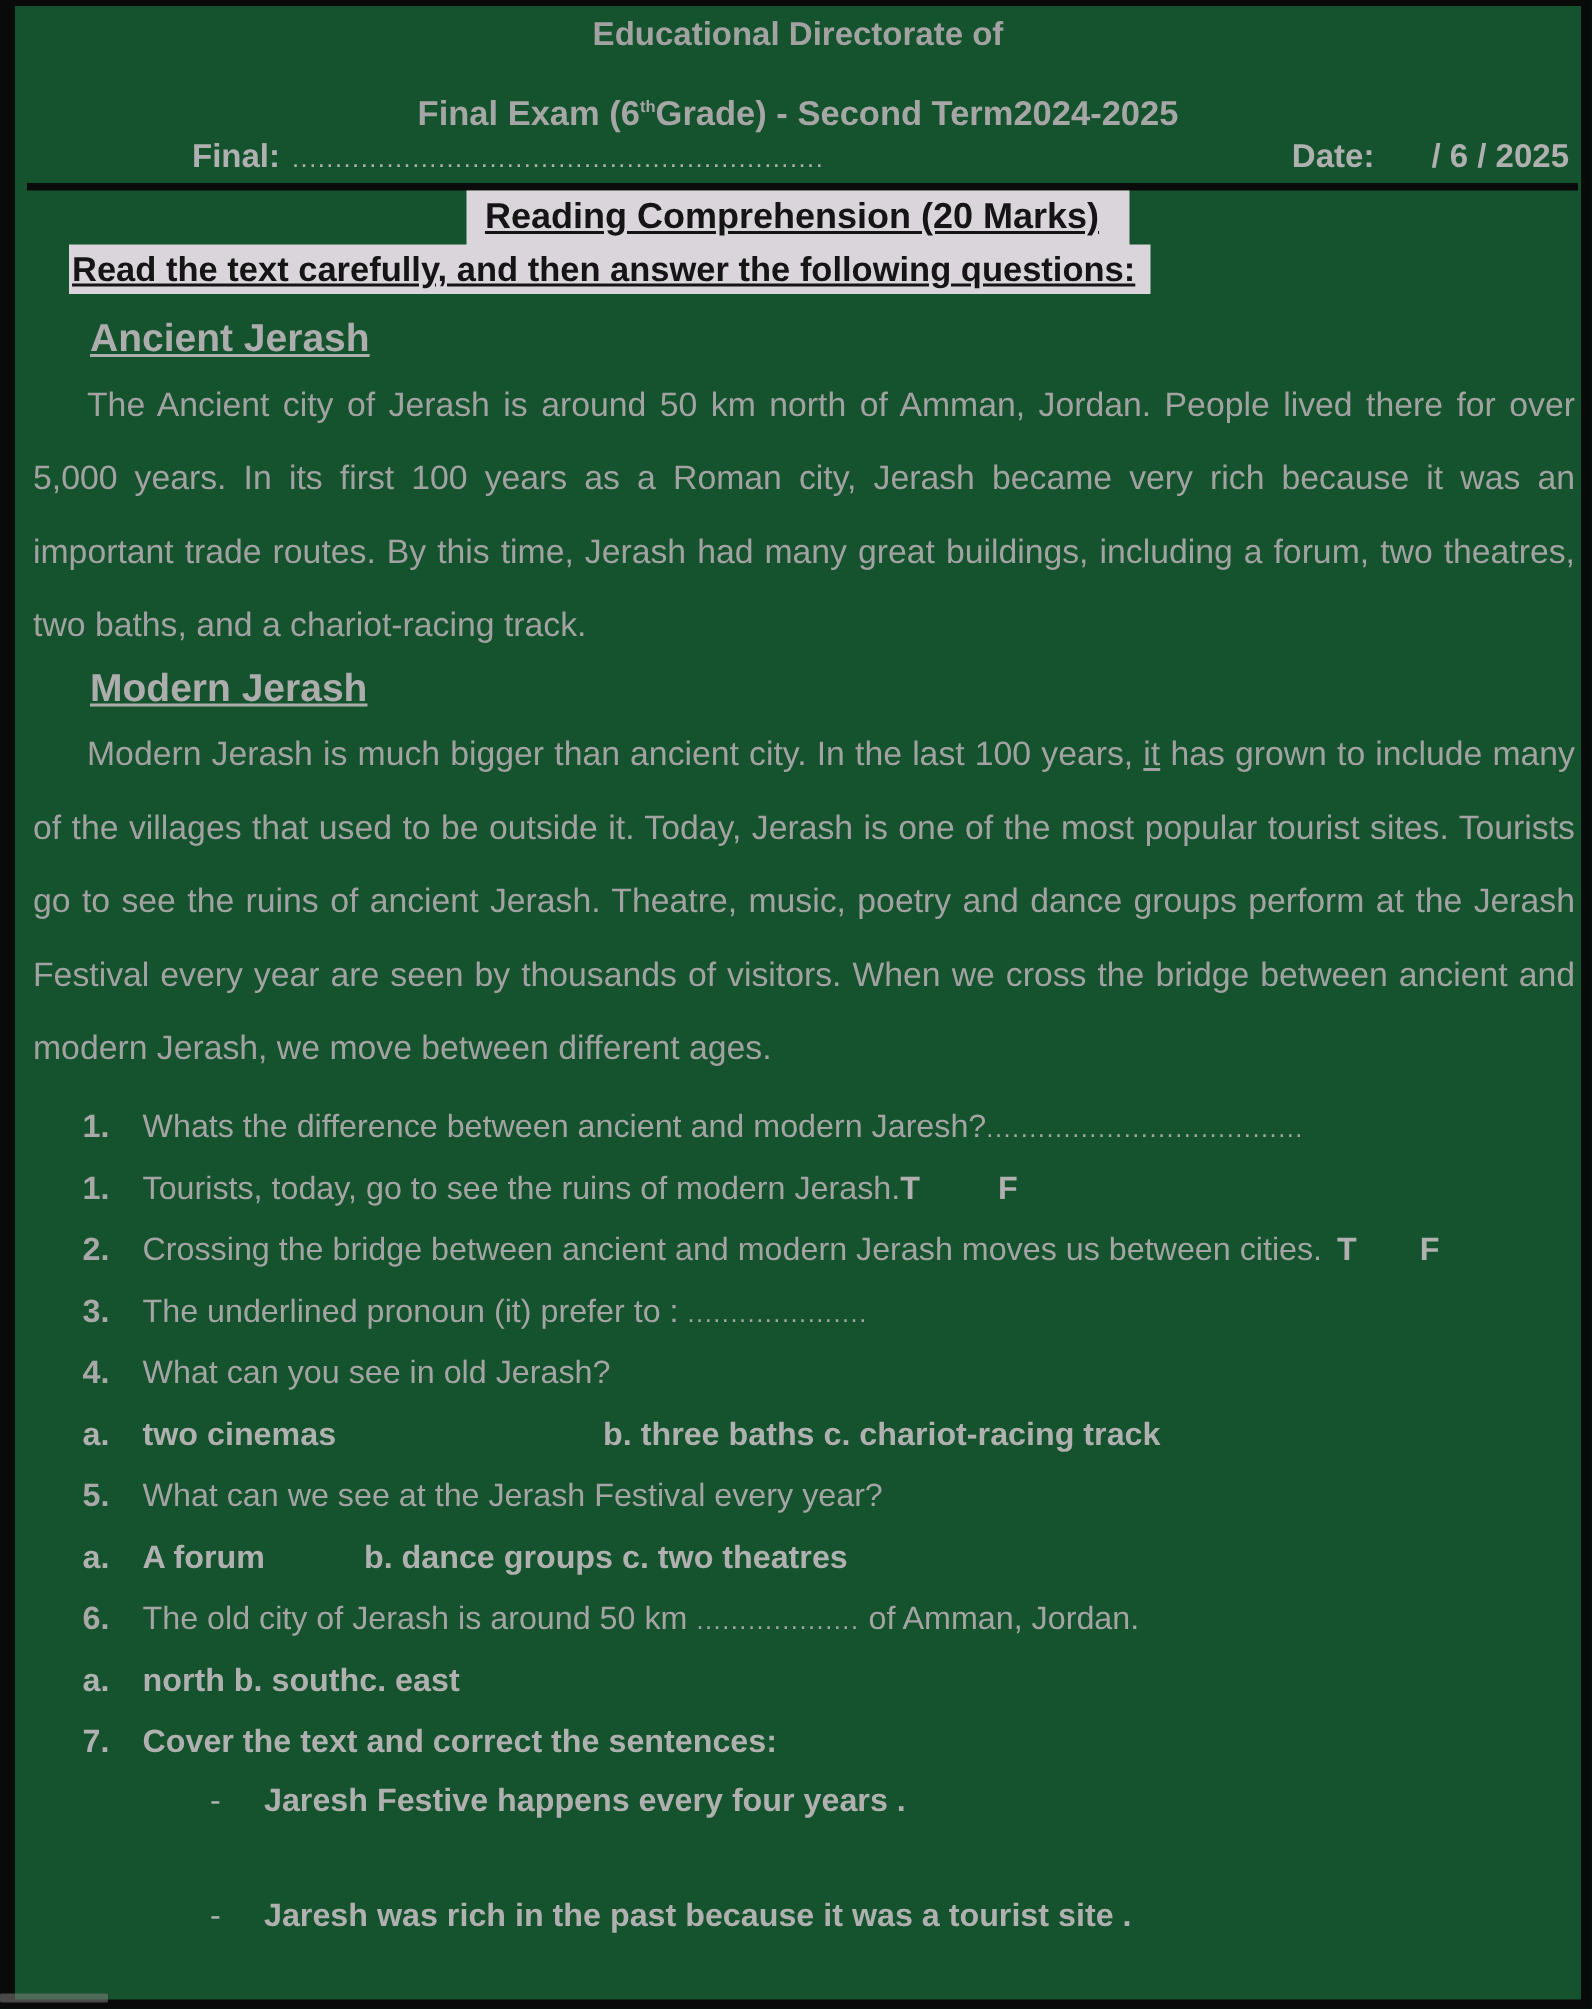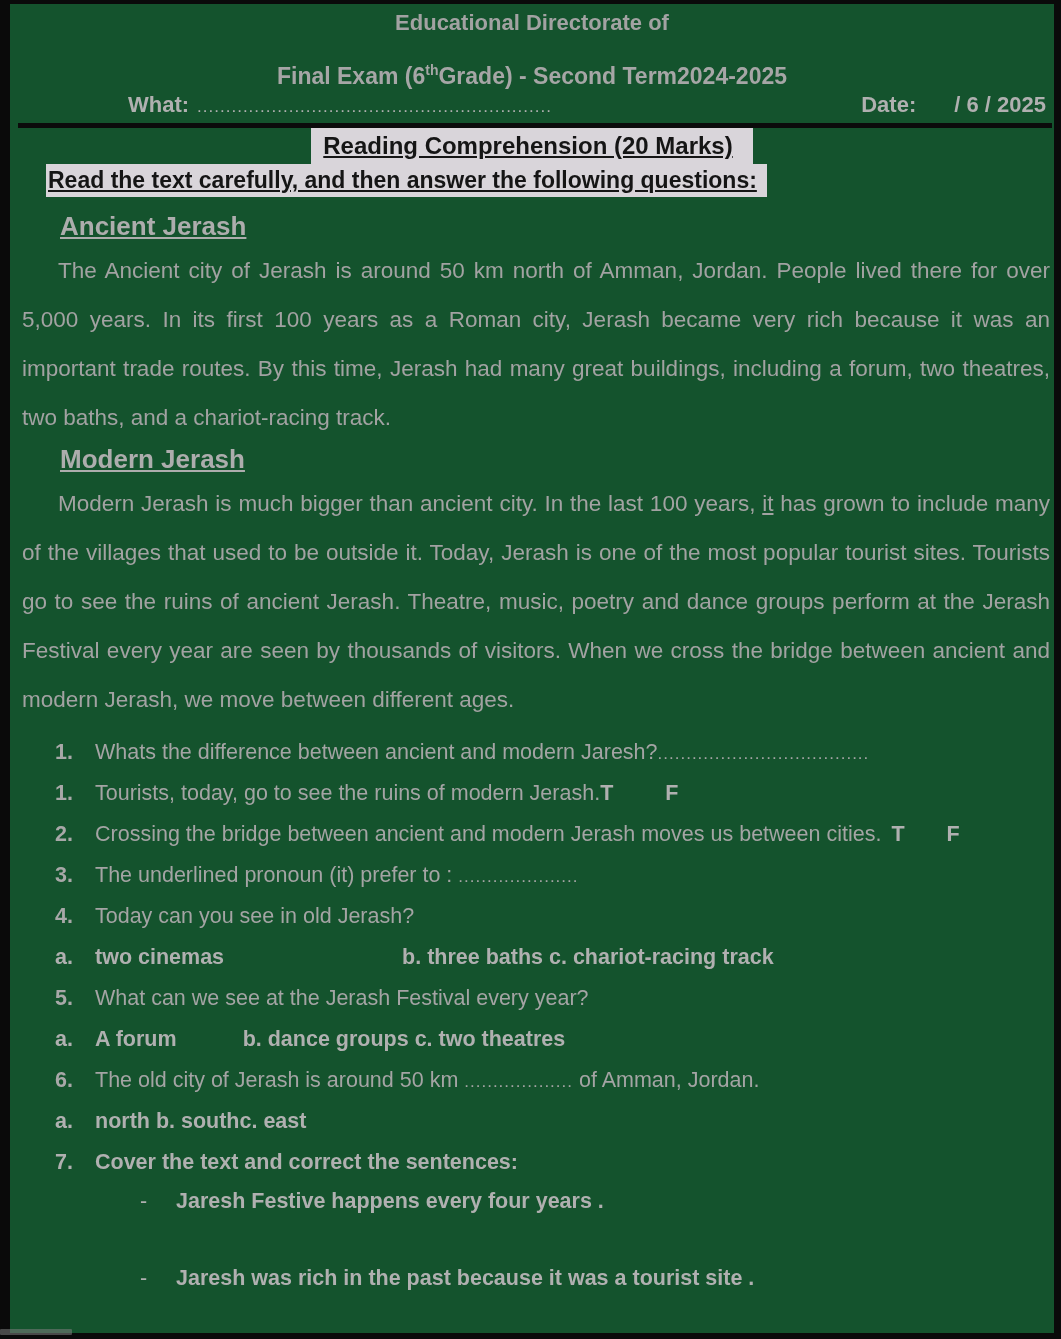--- a/index.html
+++ b/index.html
@@ -17,21 +17,21 @@
     color:#a4a4a4;
   }
   .h1 {
     text-align:center; padding-top:6px;
     font-size:22px; font-weight:600; color:#a2a2a2;
   }
   .h2 {
     text-align:center; margin-top:26px;
     font-size:23px; font-weight:600; color:#a6a6a6;
   }
-  .h2 sup { font-size:14px; }
+  .h2 sup { font-size:11px; }
   .name-row {
     display:flex; align-items:baseline;
     margin-top:2px; padding:0 8px 0 118px;
     font-size:22px; font-weight:700; color:#b0b0b0;
   }
   .name-dots { margin-left:8px; font-size:17px; letter-spacing:1px; font-weight:400; color:#b0b0b0; }
   .name-spacer { flex:1; }
   .date-value { margin-left:38px; }
   .rule { height:5px; background:#0b0b0b; margin:5px 2px 0 8px; }
   .title-wrap { text-align:center; margin-top:0; }
@@ -102,21 +102,21 @@
 <body>
 
 <div class="frame">
   <div class="page">
 
     <div class="h1">Educational Directorate of</div>
 
     <div class="h2"><span>Final Exam (6</span><sup>th</sup><span>Grade) - Second Term2024-2025</span></div>
 
     <div class="name-row">
-      <span>What:</span>
+      <span>Final:</span>
       <span class="name-dots">..............................................................</span>
       <span class="name-spacer"></span>
       <span>Date:</span>
       <span class="date-value">/ 6 / 2025</span>
     </div>
 
     <div class="rule"></div>
 
     <div class="title-wrap">
       <span class="title-hl">Reading Comprehension (20 Marks)</span>
@@ -149,21 +149,21 @@
       <span class="qtext"><span>Crossing the bridge between ancient and modern Jerash moves us between cities.</span><span class="tf-t t-gap2">T</span><span class="tf-f f-gap2">F</span></span>
     </div>
 
     <div class="qrow mt-q">
       <span class="qnum">3.</span>
       <span class="qtext"><span>The underlined pronoun (it) prefer to :</span> <span class="qdots">.....................</span></span>
     </div>
 
     <div class="qrow mt-q">
       <span class="qnum">4.</span>
-      <span class="qtext">Today can you see in old Jerash?</span>
+      <span class="qtext">What can you see in old Jerash?</span>
     </div>
 
     <div class="qrow mt-q bold-row">
       <span class="qnum">a.</span>
       <span class="qtext"><span>two cinemas</span><span class="opt-gap4">b. three baths  c. chariot-racing track</span></span>
     </div>
 
     <div class="qrow mt-q">
       <span class="qnum">5.</span>
       <span class="qtext">What can we see at the Jerash Festival every year?</span>

